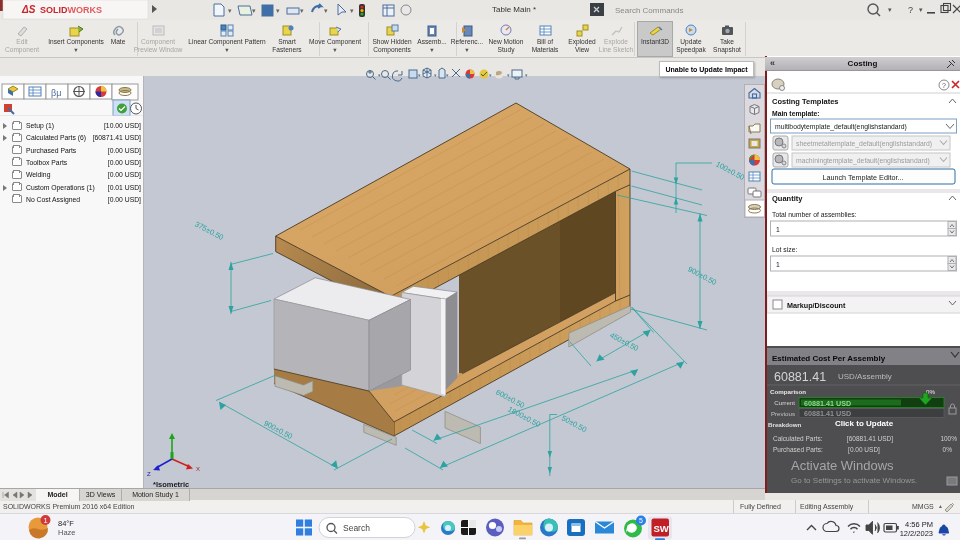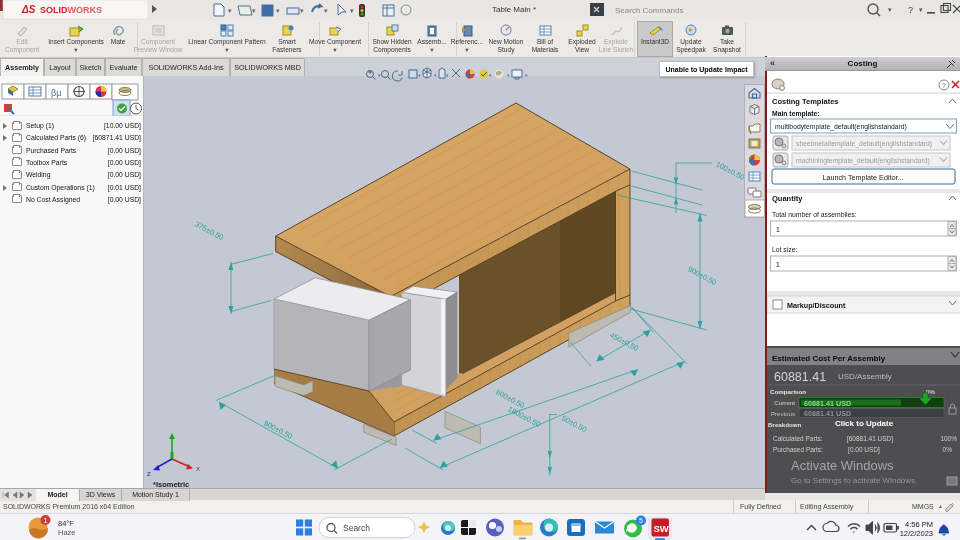--- a/index.html
+++ b/index.html
@@ -156,28 +156,20 @@
     <div class="ritem" style="left:672px;width:38px;"><div class="ric"><svg width="15" height="13">
             <circle cx="7" cy="6" r="5" fill="#c8dcf0" stroke="#4f81bd"></circle>
             <path d="M5,4 l4,2 l-4,2 z" fill="#d4882a"></path>
           </svg></div>Update<br>Speedpak</div>
     <div class="ritem" style="left:708px;width:38px;"><div class="ric"><svg width="15" height="13">
             <rect x="2" y="3" width="11" height="8" rx="1" fill="#555"></rect>
             <circle cx="7.5" cy="7" r="2.2" fill="#9ab"></circle>
             <rect x="5" y="1.5" width="4" height="2" fill="#555"></rect>
           </svg></div>Take<br>Snapshot</div>
   </div>
-  <div class="abs" id="tabstrip">
-    <div class="dtab active" style="left:0;width:44px;">Assembly</div>
-    <div class="dtab" style="left:44px;width:32px;">Layout</div>
-    <div class="dtab" style="left:76px;width:29px;">Sketch</div>
-    <div class="dtab" style="left:105px;width:37px;">Evaluate</div>
-    <div class="dtab" style="left:142px;width:88px;">SOLIDWORKS Add-Ins</div>
-    <div class="dtab" style="left:230px;width:75px;">SOLIDWORKS MBD</div>
-  </div>
   <div class="abs" id="viewport">
   <svg width="621" height="416" viewBox="144 76 621 416" preserveAspectRatio="none" style="width:621px;height:416px">
   <defs>
     <linearGradient id="wtop" x1="0" y1="0" x2="1" y2="1">
       <stop offset="0" stop-color="#dcab67"></stop>
             <stop offset="0.5" stop-color="#d4a261"></stop>
             <stop offset="1" stop-color="#cd9a59"></stop>
     </linearGradient>
     <linearGradient id="wfront" x1="0" y1="0" x2="1" y2="0">
       <stop offset="0" stop-color="#c29350"></stop>

